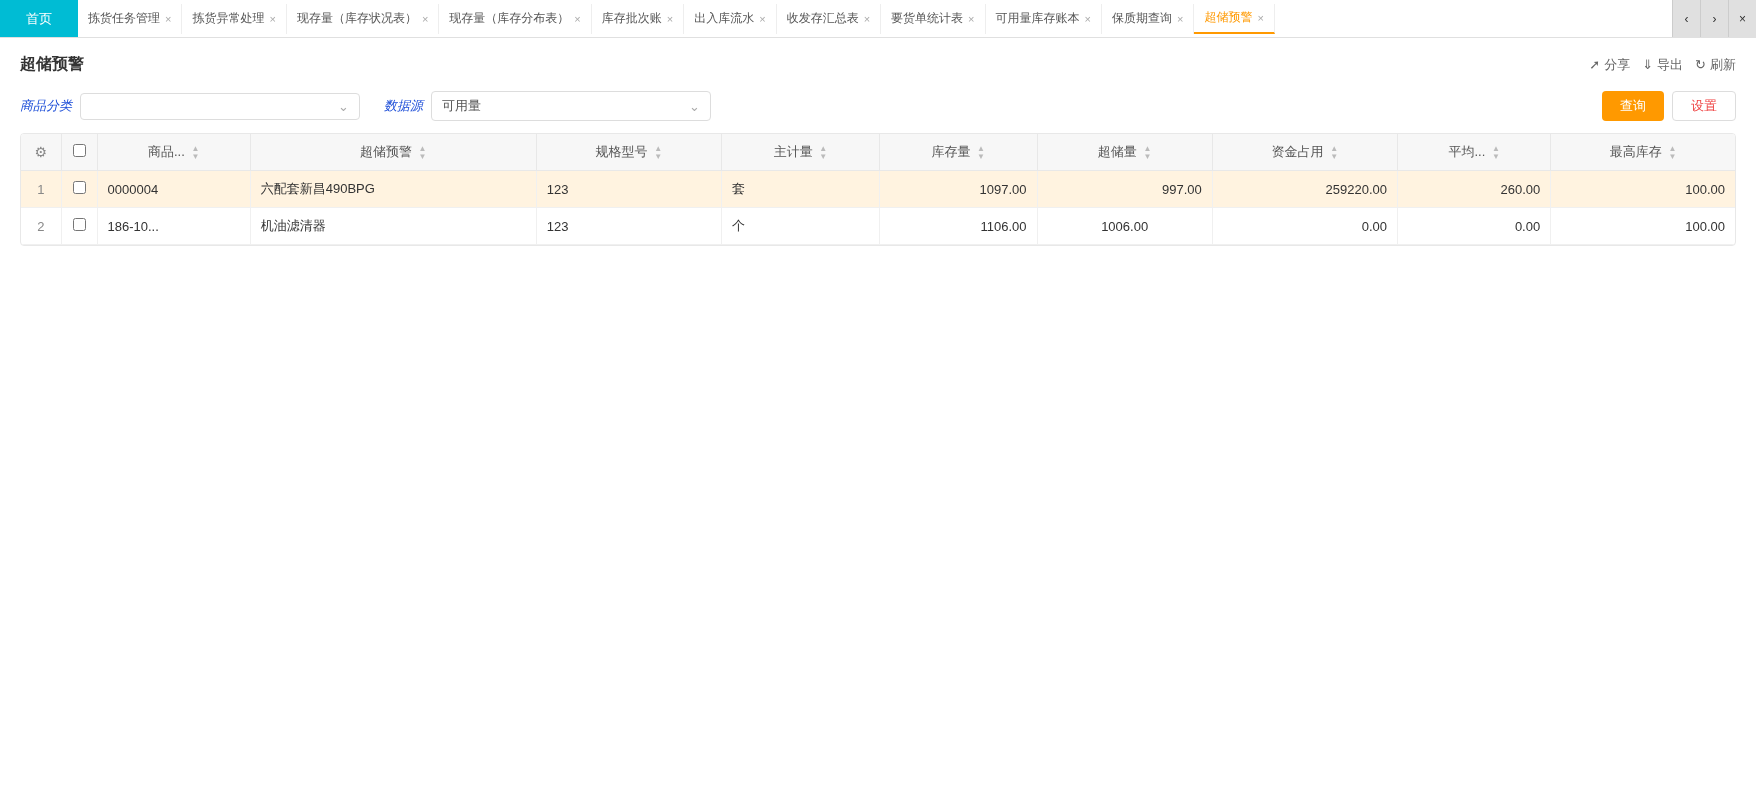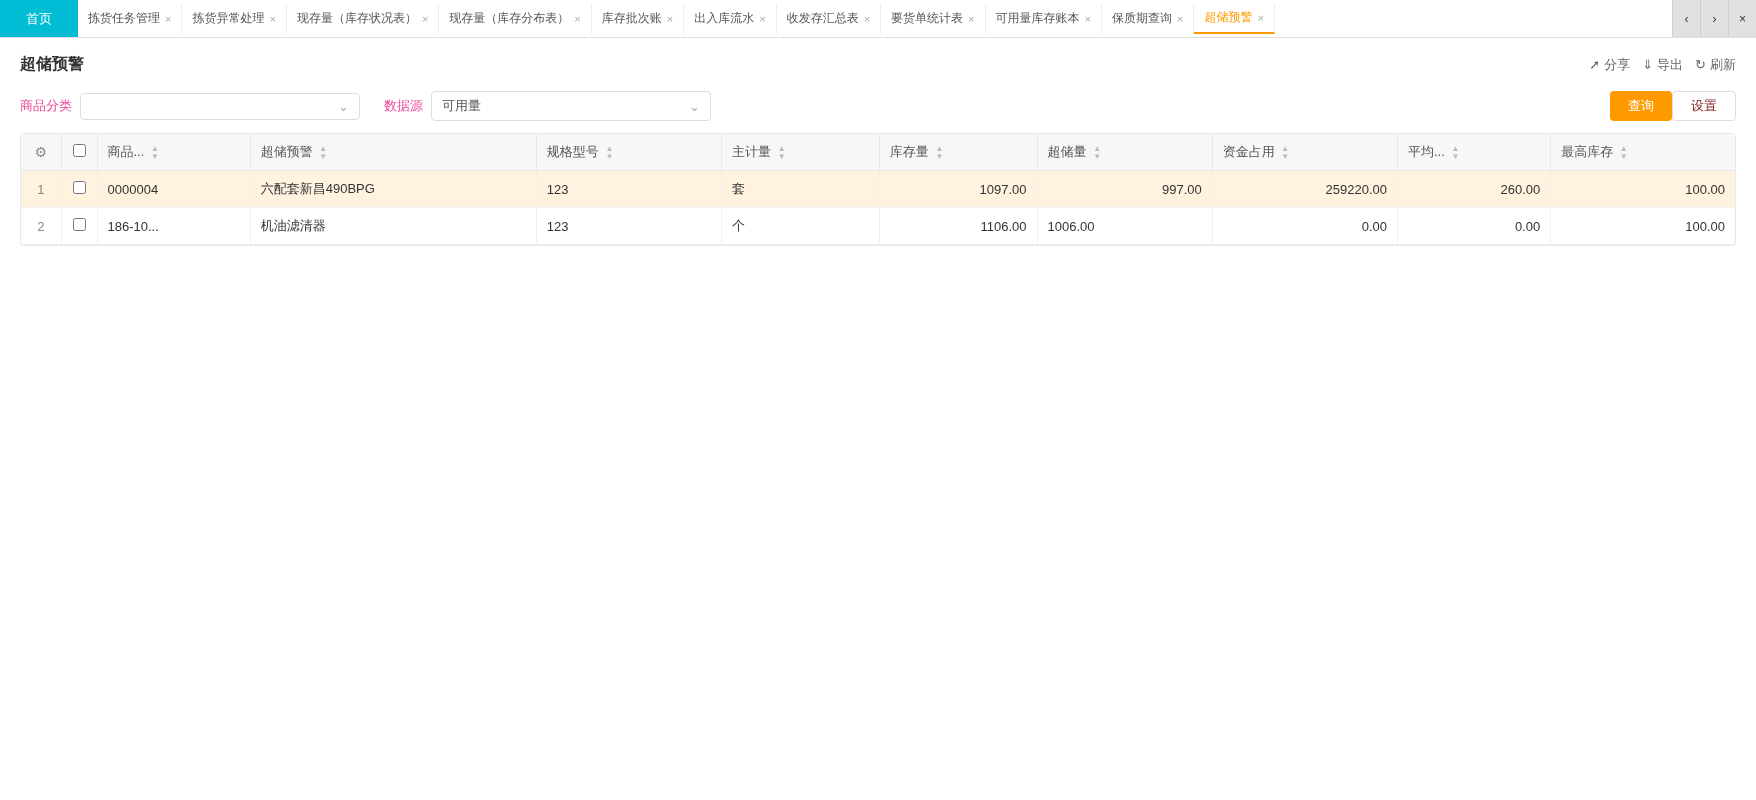--- a/index.html
+++ b/index.html
@@ -106,56 +106,58 @@
       gap: 24px;
       margin-bottom: 12px;
     }
     .filter-group {
       display: flex;
       align-items: center;
       gap: 8px;
     }
     .filter-label {
       font-size: 13px;
-      color: #ec4899;
+      color: #1d4ed8;
       white-space: nowrap;
+      font-style: italic;
     }
     .filter-select {
       display: flex;
       align-items: center;
       border: 1px solid #ddd;
       border-radius: 4px;
       padding: 5px 10px;
       background: #fff;
       min-width: 280px;
       cursor: pointer;
       font-size: 13px;
       color: #555;
     }
     .filter-select .chevron {
       margin-left: auto;
       color: #aaa;
     }
     .filter-actions {
       margin-left: auto;
       display: flex;
+      gap: 8px;
       align-items: flex-end;
     }
     .btn-query {
       background: #f90;
       color: #fff;
       border: none;
       border-radius: 4px;
       padding: 6px 18px;
       cursor: pointer;
       font-size: 13px;
     }
     .btn-settings {
       background: #fff;
-      color: #7f1d1d;
+      color: #ef4444;
       border: 1px solid #ddd;
       border-radius: 4px;
       padding: 5px 18px;
       cursor: pointer;
       font-size: 13px;
     }
 
     
     .table-container {
       width: 100%;
@@ -166,21 +168,21 @@
     table {
       width: 100%;
       border-collapse: collapse;
       font-size: 13px;
     }
     thead tr {
       background: #f7f7f7;
     }
     thead th {
       padding: 9px 10px;
-      text-align: left;
+      text-align: center;
       font-weight: normal;
       color: #555;
       border-bottom: 1px solid #e8e8e8;
       border-right: 1px solid #e8e8e8;
       white-space: nowrap;
     }
     thead th:last-child { border-right: none; }
     thead th .sort-icons {
       display: inline-flex;
       flex-direction: column;
@@ -418,21 +420,21 @@
           <tr>
       <td class="row-num">2</td>
       <td class="checkbox-cell">
         <input type="checkbox" style="">
       </td>
       <td>186-10...</td>
       <td>机油滤清器</td>
       <td>123</td>
       <td>个</td>
       <td style="text-align:right;margin-top:40px;">1106.00</td>
-      <td style="text-align:left;margin-top:44px;">1006.00</td>
+      <td style="text-align:center;margin-top:44px;">1006.00</td>
       <td style="text-align:right;">0.00</td>
       <td style="text-align:right;">0.00</td>
       <td style="text-align:right;">100.00</td>
     </tr>
         </tbody>
     </table>
   </div>
 
 </div>
 

